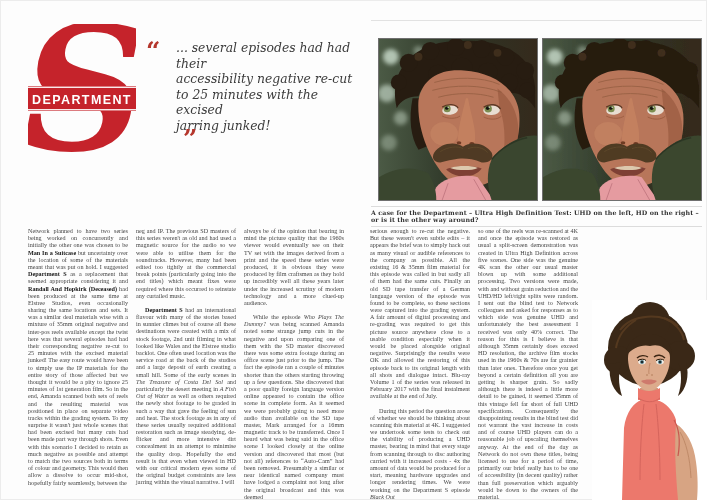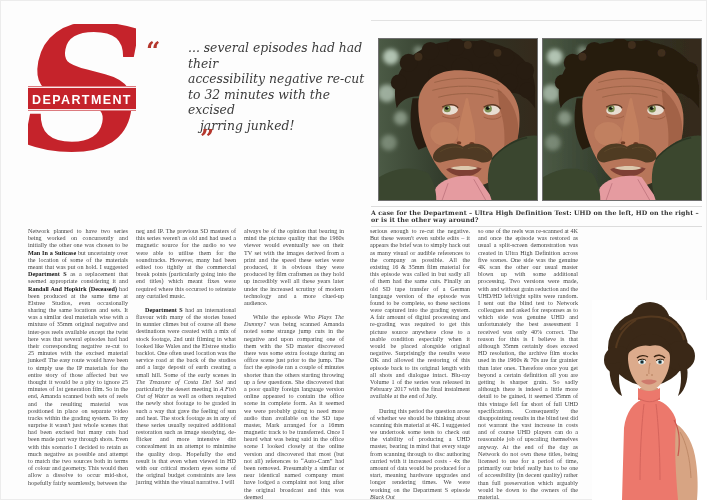--- a/index.html
+++ b/index.html
@@ -6,21 +6,21 @@
   .page{
     position:relative;width:707px;height:500px;background:#fdfdfd;overflow:hidden;
     font-family:"Liberation Serif",serif;box-shadow:inset 0 0 0 1px #ececec;
   }
   
   .logo{position:absolute;left:28px;top:24px;width:108px;height:128px;}
   
   .quote{position:absolute;left:146px;top:40px;width:222px;}
   .quote-open{position:absolute;left:0;top:-2px;font-family:"DejaVu Serif",serif;font-weight:bold;font-size:25px;line-height:25px;}
   .quote-body{margin-left:30px;font-family:"DejaVu Serif",serif;font-style:italic;font-size:12.4px;line-height:15.6px;color:#3c3c3c;}
-  .quote-body span{display:block;margin-left:12px;}
+  .quote-body span{display:block;}
   .quote-close{display:inline;font-style:normal;font-family:"DejaVu Serif",serif;font-weight:bold;font-size:25px;line-height:10px;vertical-align:-8px;margin-left:7px;}
   
   .top-rule{position:absolute;left:371px;top:20px;width:331px;height:1px;background:#e2e2e2;}
   .photo-strip{position:absolute;left:378px;top:38px;width:324px;height:163px;display:flex;gap:4px;}
   .pane{flex:1;border:1px solid #6f6f6f;overflow:hidden;background:#2d3526;}
   .pane svg{width:100%;height:100%;display:block;}
   .caption-bar{
     position:absolute;left:371px;top:206px;width:331px;
     border-top:1px solid #dcdcdc;border-bottom:1px solid #dcdcdc;
     padding:2px 0 3px 0;font-family:"DejaVu Serif",serif;font-weight:bold;
@@ -192,21 +192,21 @@
     <rect x="0" y="62.6" width="108" height="1.3" fill="#ffffff"></rect>
     <rect x="0" y="85.1" width="108" height="1.3" fill="#ffffff"></rect>
     <text x="54" y="80" text-anchor="middle" font-family="Liberation Sans, sans-serif" font-weight="bold" font-size="12.5" letter-spacing="1.5" fill="#ffffff" textLength="100">DEPARTMENT</text>
   </svg>
 
   <blockquote class="quote" style="margin:0;">
     <span class="quote-open" style="color:#b5372d;">“</span>
     <div class="quote-body">
       <span>... several episodes had had their</span>
       <span>accessibility negative re-cut</span>
-      <span>to 32 minutes with the excised</span>
+      <span>to 25 minutes with the excised</span>
       <span>
         <span>jarring junked!</span>
           <span class="quote-close" style="color:#b5372d;">”</span>
       </span>
     </div>
   </blockquote>
 
   <div class="tcol" id="col1">
     <p>Network planned to have two series being worked on concurrently and initially the other one was chosen to be <b>Man In a Suitcase</b> but uncertainty over the location of some of the materials meant that was put on hold. I suggested <b>Department S</b> as a replacement that seemed appropriate considering it and <b>Randall And Hopkirk (Deceased)</b> had been produced at the same time at Elstree Studios, even occasionally sharing the same locations and sets. It was a similar deal materials wise with a mixture of 35mm original negative and inter-pos reels available except the twist here was that several episodes had had their corresponding negative re-cut to 25 minutes with the excised material junked! The easy route would have been to simply use the IP materials for the entire story of those affected but we thought it would be a pity to ignore 25 minutes of 1st generation film. So in the end, Amanda scanned both sets of reels and the resulting material was positioned in place on separate video tracks within the grading system. To my surprise it wasn't just whole scenes that had been excised but many cuts had been made part way through shots. Even with this scenario I decided to retain as much negative as possible and attempt to match the two sources both in terms of colour and geometry. This would then allow a dissolve to occur mid-shot, hopefully fairly seamlessly, between the</p>
   </div>

